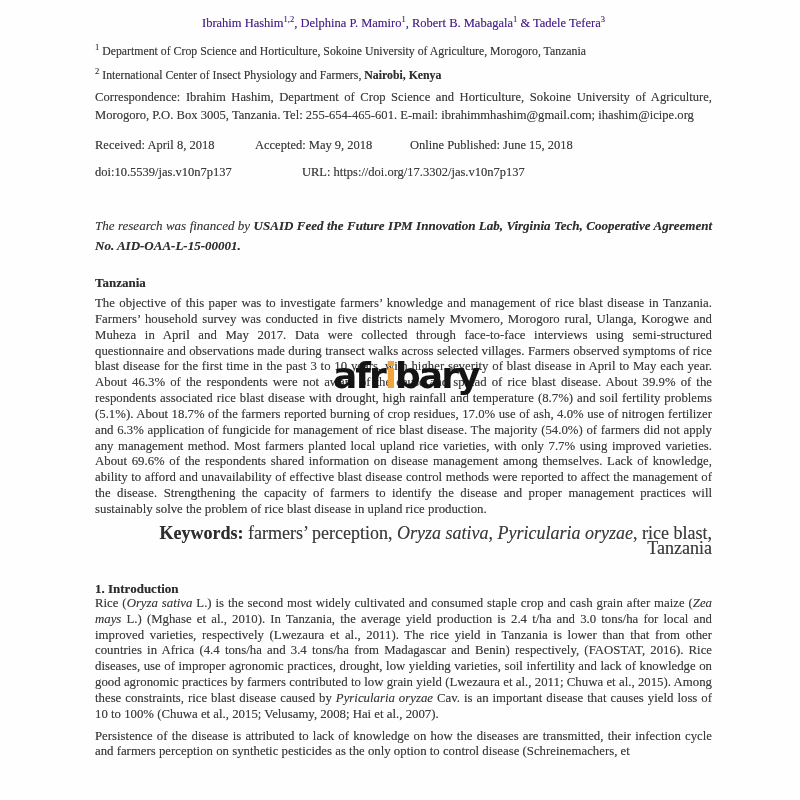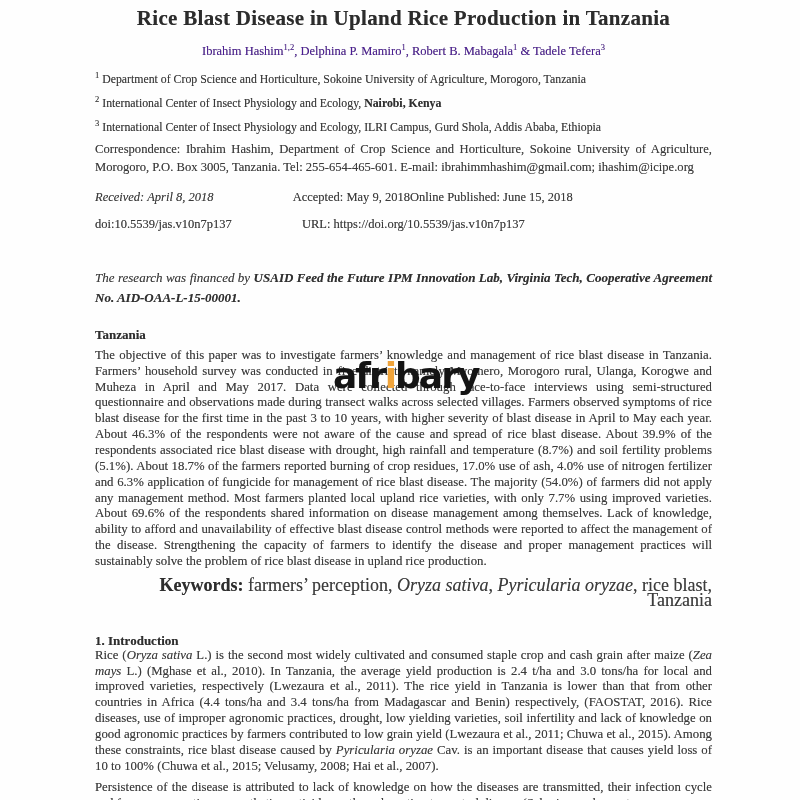--- a/index.html
+++ b/index.html
@@ -48,22 +48,22 @@
     line-height: 18px;
     text-align: justify;
   }
   .meta-row {
     display: flex;
     font-size: 12.5px;
     line-height: 14px;
   }
   .meta-row.received { margin-top: 14px; }
   .meta-row.doi { margin-top: 13px; }
-  .meta-col-1 { width: 160px; font-style: italic; }
-  .meta-col-2 { width: 155px; text-align: right; }
+  .meta-col-1 { width: 160px; }
+  .meta-col-2 { width: 155px; }
   .meta-col-doi { width: 207px; }
   .funding {
     margin-top: 37px;
     font-size: 13px;
     line-height: 20px;
     text-align: justify;
     font-style: italic;
   }
   .funding .bold { font-weight: bold; color: #303030; }
   .section-heading {
@@ -116,41 +116,39 @@
   }
   .watermark .accent { font-style: normal; }
 </style>
 </head>
 <body>
 
 <div class="page">
 
   <div class="content">
 
-    <h1 class="title">Rice Blast Disease in Upland Rice Production in Tanzania</h1>
 
     <div class="authors"><span>Ibrahim Hashim</span><sup>1,2</sup><span>, </span><span>Delphina P. Mamiro</span><sup>1</sup><span>, </span><span>Robert B. Mabagala</span><sup>1</sup><span> &amp; </span><span>Tadele Tefera</span><sup>3</sup></div>
 
     <ul class="affiliations">
       <li class="aff"><sup>1</sup> <span>Department of Crop Science and Horticulture, Sokoine University of Agriculture, Morogoro, Tanzania</span><b></b></li>
-      <li class="aff"><sup>2</sup> <span>International Center of Insect Physiology and Ecology, </span><b>Nairobi, Kenya</b></li>
-      <li class="aff"><sup>3</sup> <span>International Center of Insect Physiology and Ecology, ILRI Campus, Gurd Shola, Addis Ababa, Ethiopia</span><b></b></li>
+      <li class="aff"><sup>2</sup> <span>International Center of Insect Physiology and Farmers, </span><b>Nairobi, Kenya</b></li>
     </ul>
 
     <p class="correspondence">Correspondence: Ibrahim Hashim, Department of Crop Science and Horticulture, Sokoine University of Agriculture, Morogoro, P.O. Box 3005, Tanzania. Tel: 255-654-465-601. E-mail: ibrahimmhashim@gmail.com; ihashim@icipe.org</p>
 
     <div class="meta-row received">
       <span class="meta-col-1">Received: April 8, 2018</span>
       <span class="meta-col-2">Accepted: May 9, 2018</span>
       <span>Online Published: June 15, 2018</span>
     </div>
 
     <div class="meta-row doi">
       <span class="meta-col-doi">doi:10.5539/jas.v10n7p137</span>
-      <span>URL: https://doi.org/10.5539/jas.v10n7p137</span>
+      <span>URL: https://doi.org/17.3302/jas.v10n7p137</span>
     </div>
 
     <p class="funding"><span class="it">The research was financed by </span><span class="it bold">USAID Feed the Future IPM Innovation Lab, Virginia Tech, Cooperative Agreement No. AID-OAA-L-15-00001.</span></p>
 
     <h2 class="section-heading">Tanzania</h2>
 
     <p class="abstract-body">The objective of this paper was to investigate farmers’ knowledge and management of rice blast disease in Tanzania. Farmers’ household survey was conducted in five districts namely Mvomero, Morogoro rural, Ulanga, Korogwe and Muheza in April and May 2017. Data were collected through face-to-face interviews using semi-structured questionnaire and observations made during transect walks across selected villages. Farmers observed symptoms of rice blast disease for the first time in the past 3 to 10 years, with higher severity of blast disease in April to May each year. About 46.3% of the respondents were not aware of the cause and spread of rice blast disease. About 39.9% of the respondents associated rice blast disease with drought, high rainfall and temperature (8.7%) and soil fertility problems (5.1%). About 18.7% of the farmers reported burning of crop residues, 17.0% use of ash, 4.0% use of nitrogen fertilizer and 6.3% application of fungicide for management of rice blast disease. The majority (54.0%) of farmers did not apply any management method. Most farmers planted local upland rice varieties, with only 7.7% using improved varieties. About 69.6% of the respondents shared information on disease management among themselves. Lack of knowledge, ability to afford and unavailability of effective blast disease control methods were reported to affect the management of the disease. Strengthening the capacity of farmers to identify the disease and proper management practices will sustainably solve the problem of rice blast disease in upland rice production.</p>
 
     <p class="keywords"><b>Keywords:</b><span><span> farmers’ perception, </span><span class="it">Oryza sativa</span><span>, </span><span class="it">Pyricularia oryzae</span><span>, rice blast, Tanzania</span></span></p>
 

